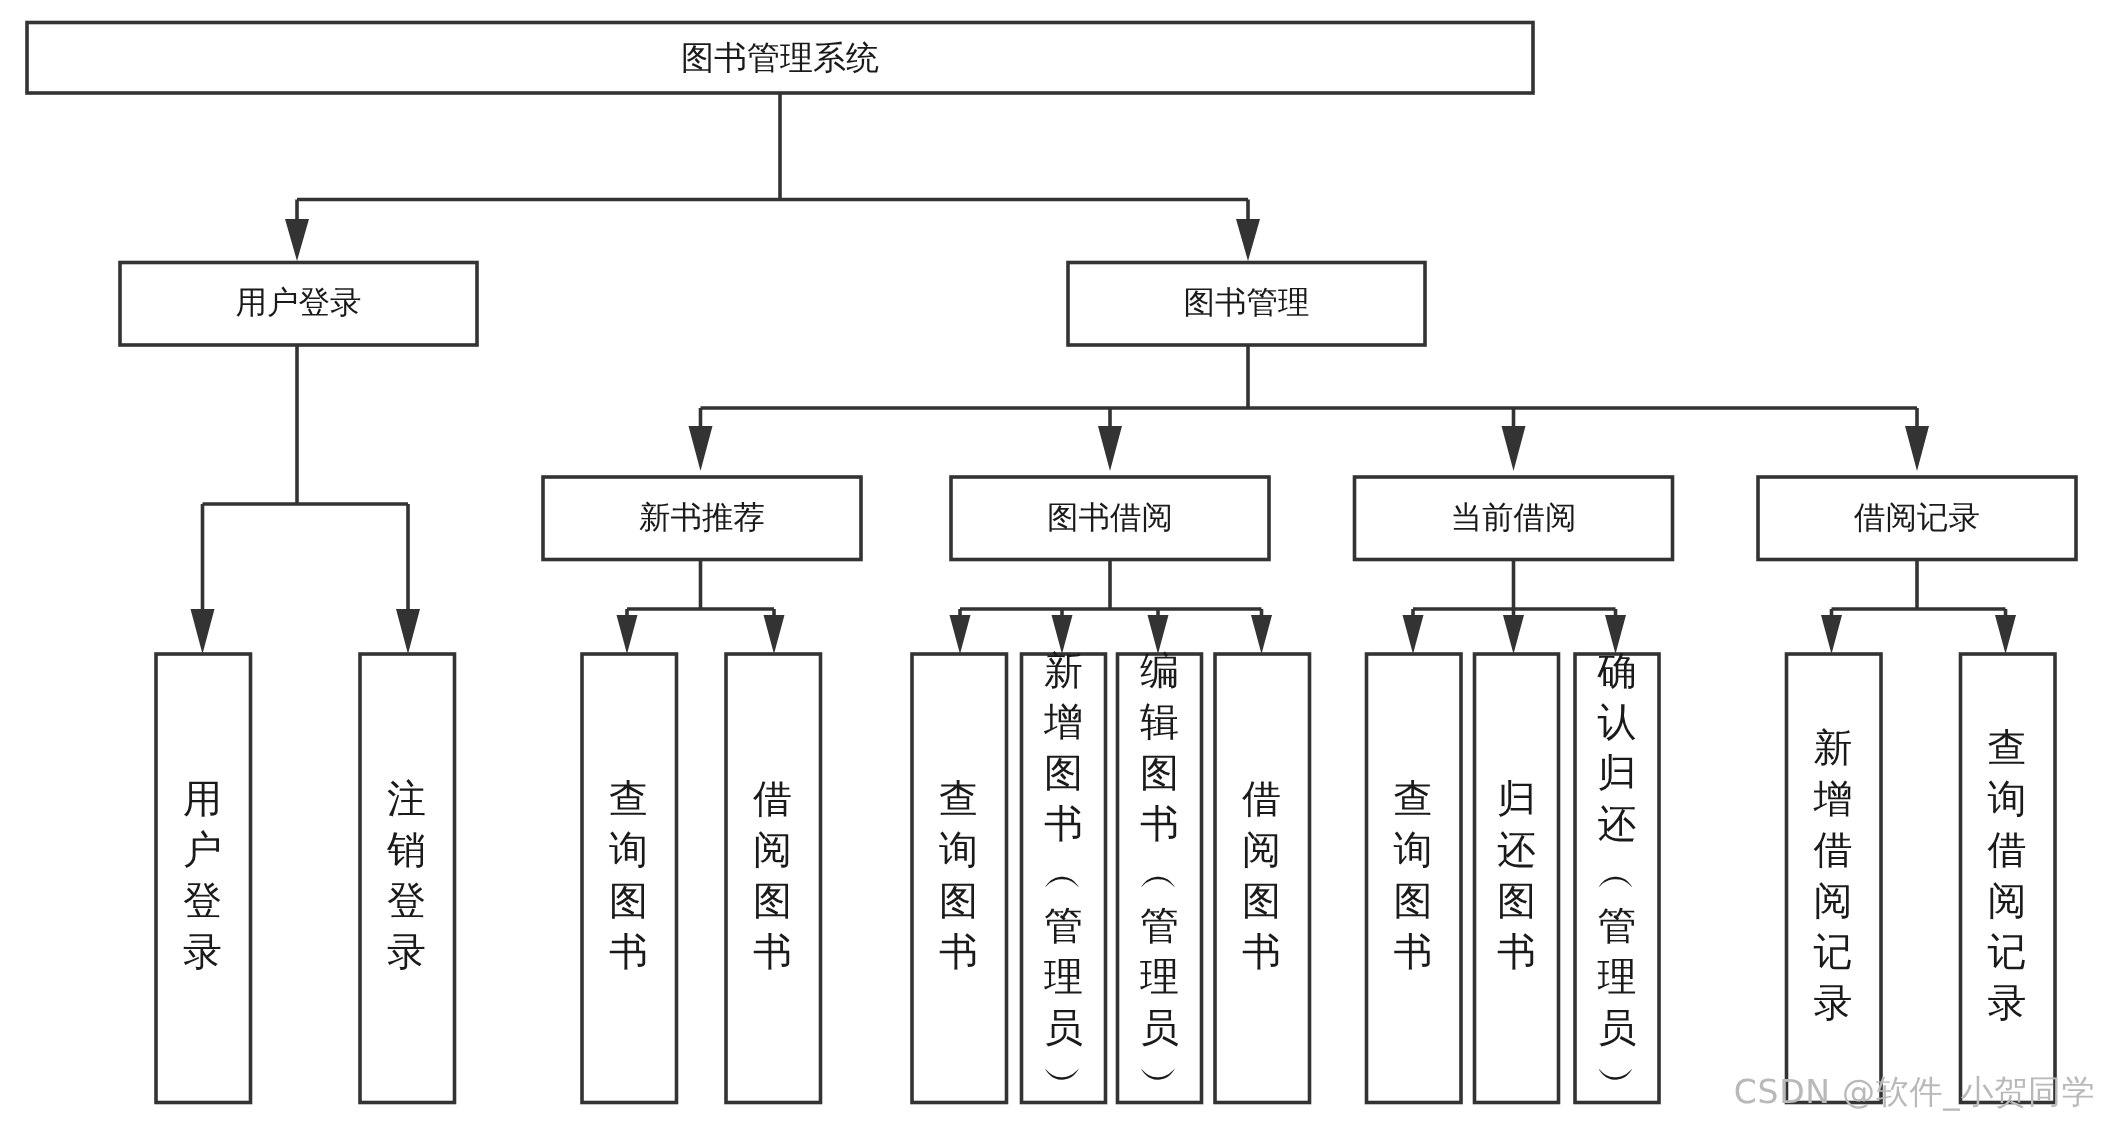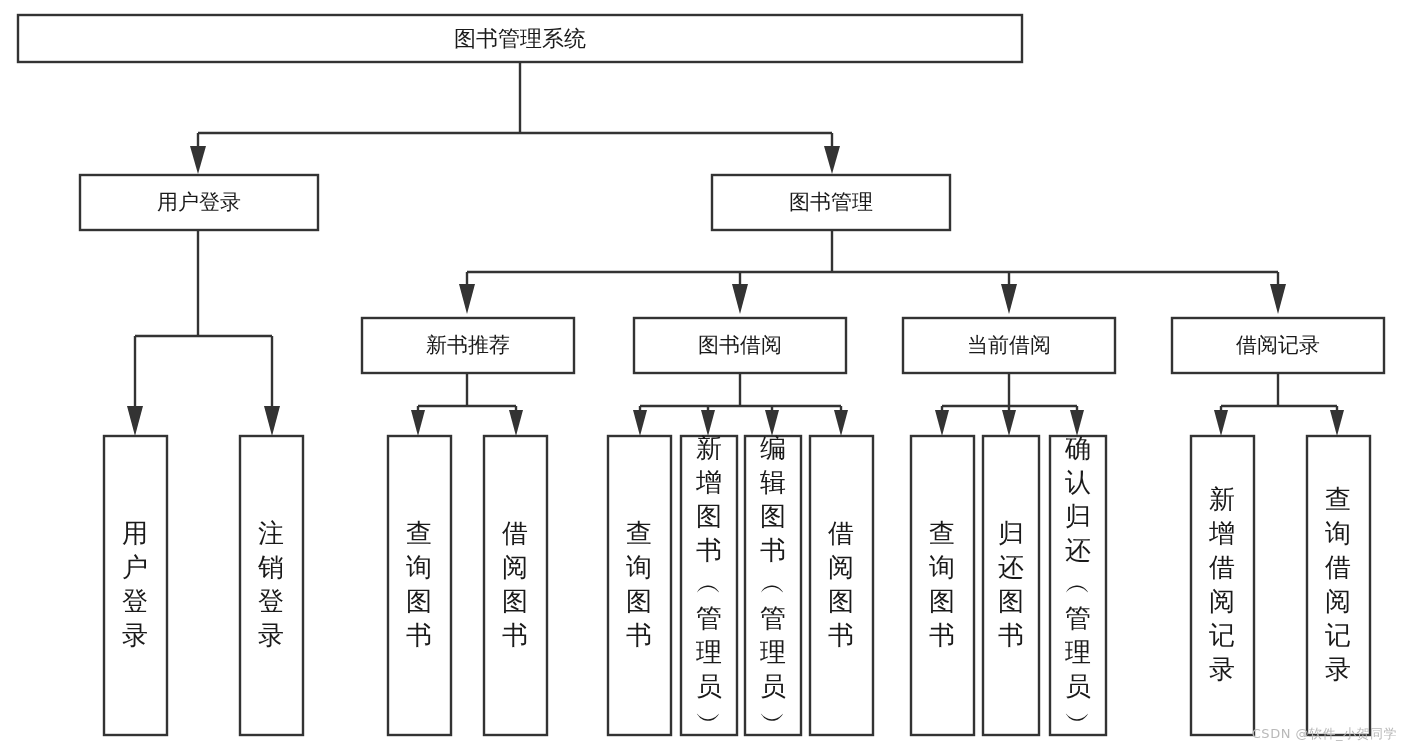--- a/index.html
+++ b/index.html
@@ -50,21 +50,21 @@
   }
   .arrow-head {
     fill: #333333;
     stroke: none;
   }
   .watermark {
     position: absolute;
     right: 8px;
     bottom: 4px;
     font-family: "DejaVu Sans", "Liberation Sans", sans-serif;
-    font-size: 13px;
+    font-size: 22px;
     color: #b9b9b9;
     white-space: nowrap;
     letter-spacing: 0.5px;
   }
 </style>
 </head>
 <body>
 
 <svg id="diagram" viewBox="0 0 1405 747">
 

